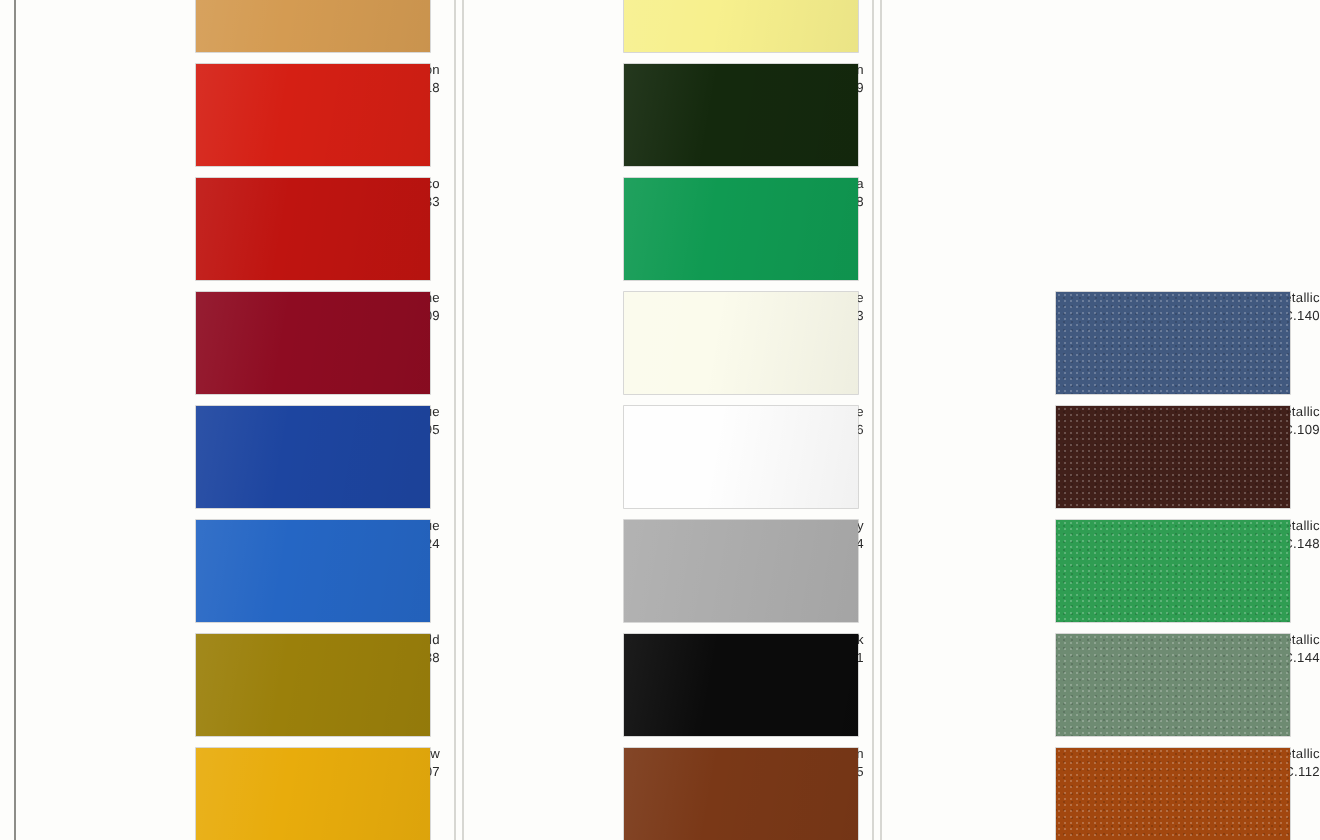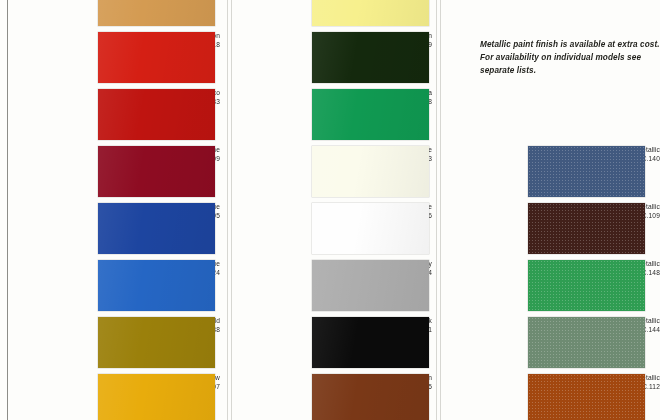--- a/index.html
+++ b/index.html
@@ -216,21 +216,20 @@
       </div>
       <div class="row" style="top: 374px; height: 51px;">
         <div class="label" style="top: 0px;">
           <span class="nm">Russet Brown</span>
           <span class="cd">BLVC.205</span>
         </div>
         <div class="swatch gloss" style="top: 0px; height: 51px; background: rgb(122, 56, 23);"></div>
       </div>
     </div>
   <div class="col" id="col-right">
-    <div class="note">Metallic paint finish is available at extra cost. For availability on individual models see separate lists.</div>
   <div class="row" style="top: 146px; height: 51px;">
         <div class="label" style="top: 0px;">
           <span class="nm">Astral Blue Metallic</span>
           <span class="cd">BLVC.140</span>
         </div>
         <div class="swatch metallic" style="top: 0px; height: 51px; background: rgb(65, 89, 127);"></div>
       </div>
       <div class="row" style="top: 203px; height: 51px;">
         <div class="label" style="top: 0px;">
           <span class="nm">Brazil Metallic</span>

